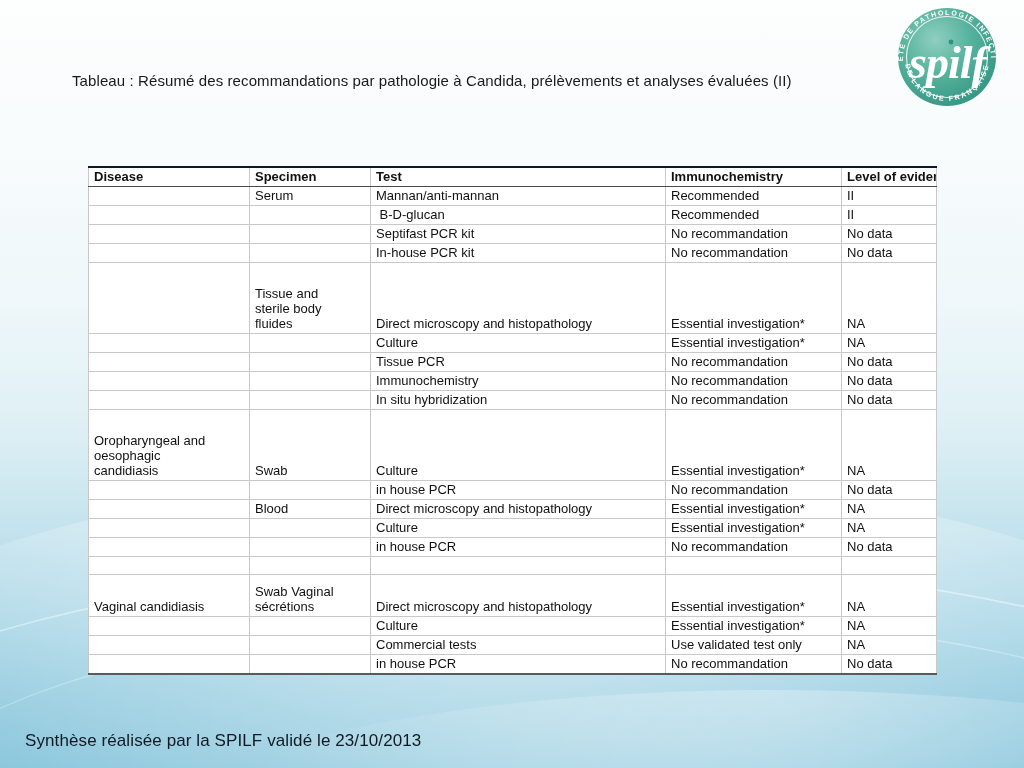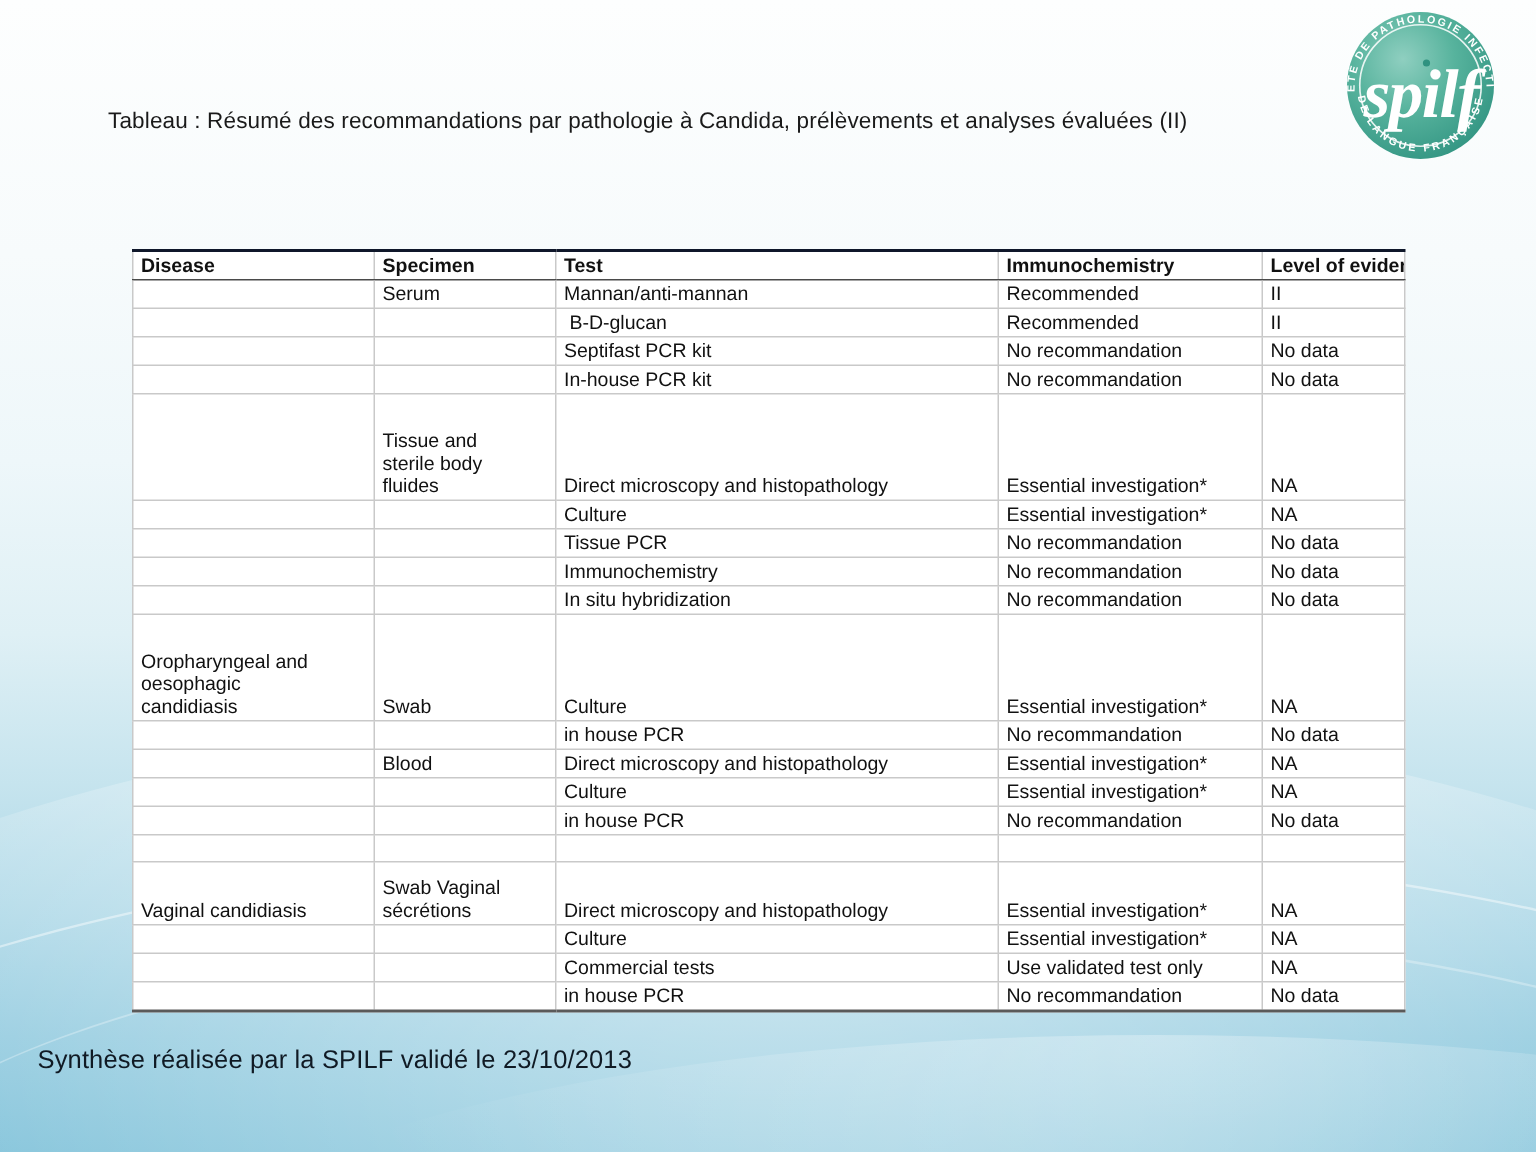--- a/index.html
+++ b/index.html
@@ -134,21 +134,21 @@
 
   .r-tall { height: 42px; }
   .r-tall3 { height: 71px; }
   .r-norm { height: 19px; }
   .r-spacer { height: 18px; }
 
   
   #footer {
     position: absolute;
     left: 25px;
-    top: 697px;
+    top: 731px;
     font-size: 17px;
     color: #101a24;
     letter-spacing: 0.1px;
   }
 </style>
 </head>
 <body>
 
 <div id="slide">
 

